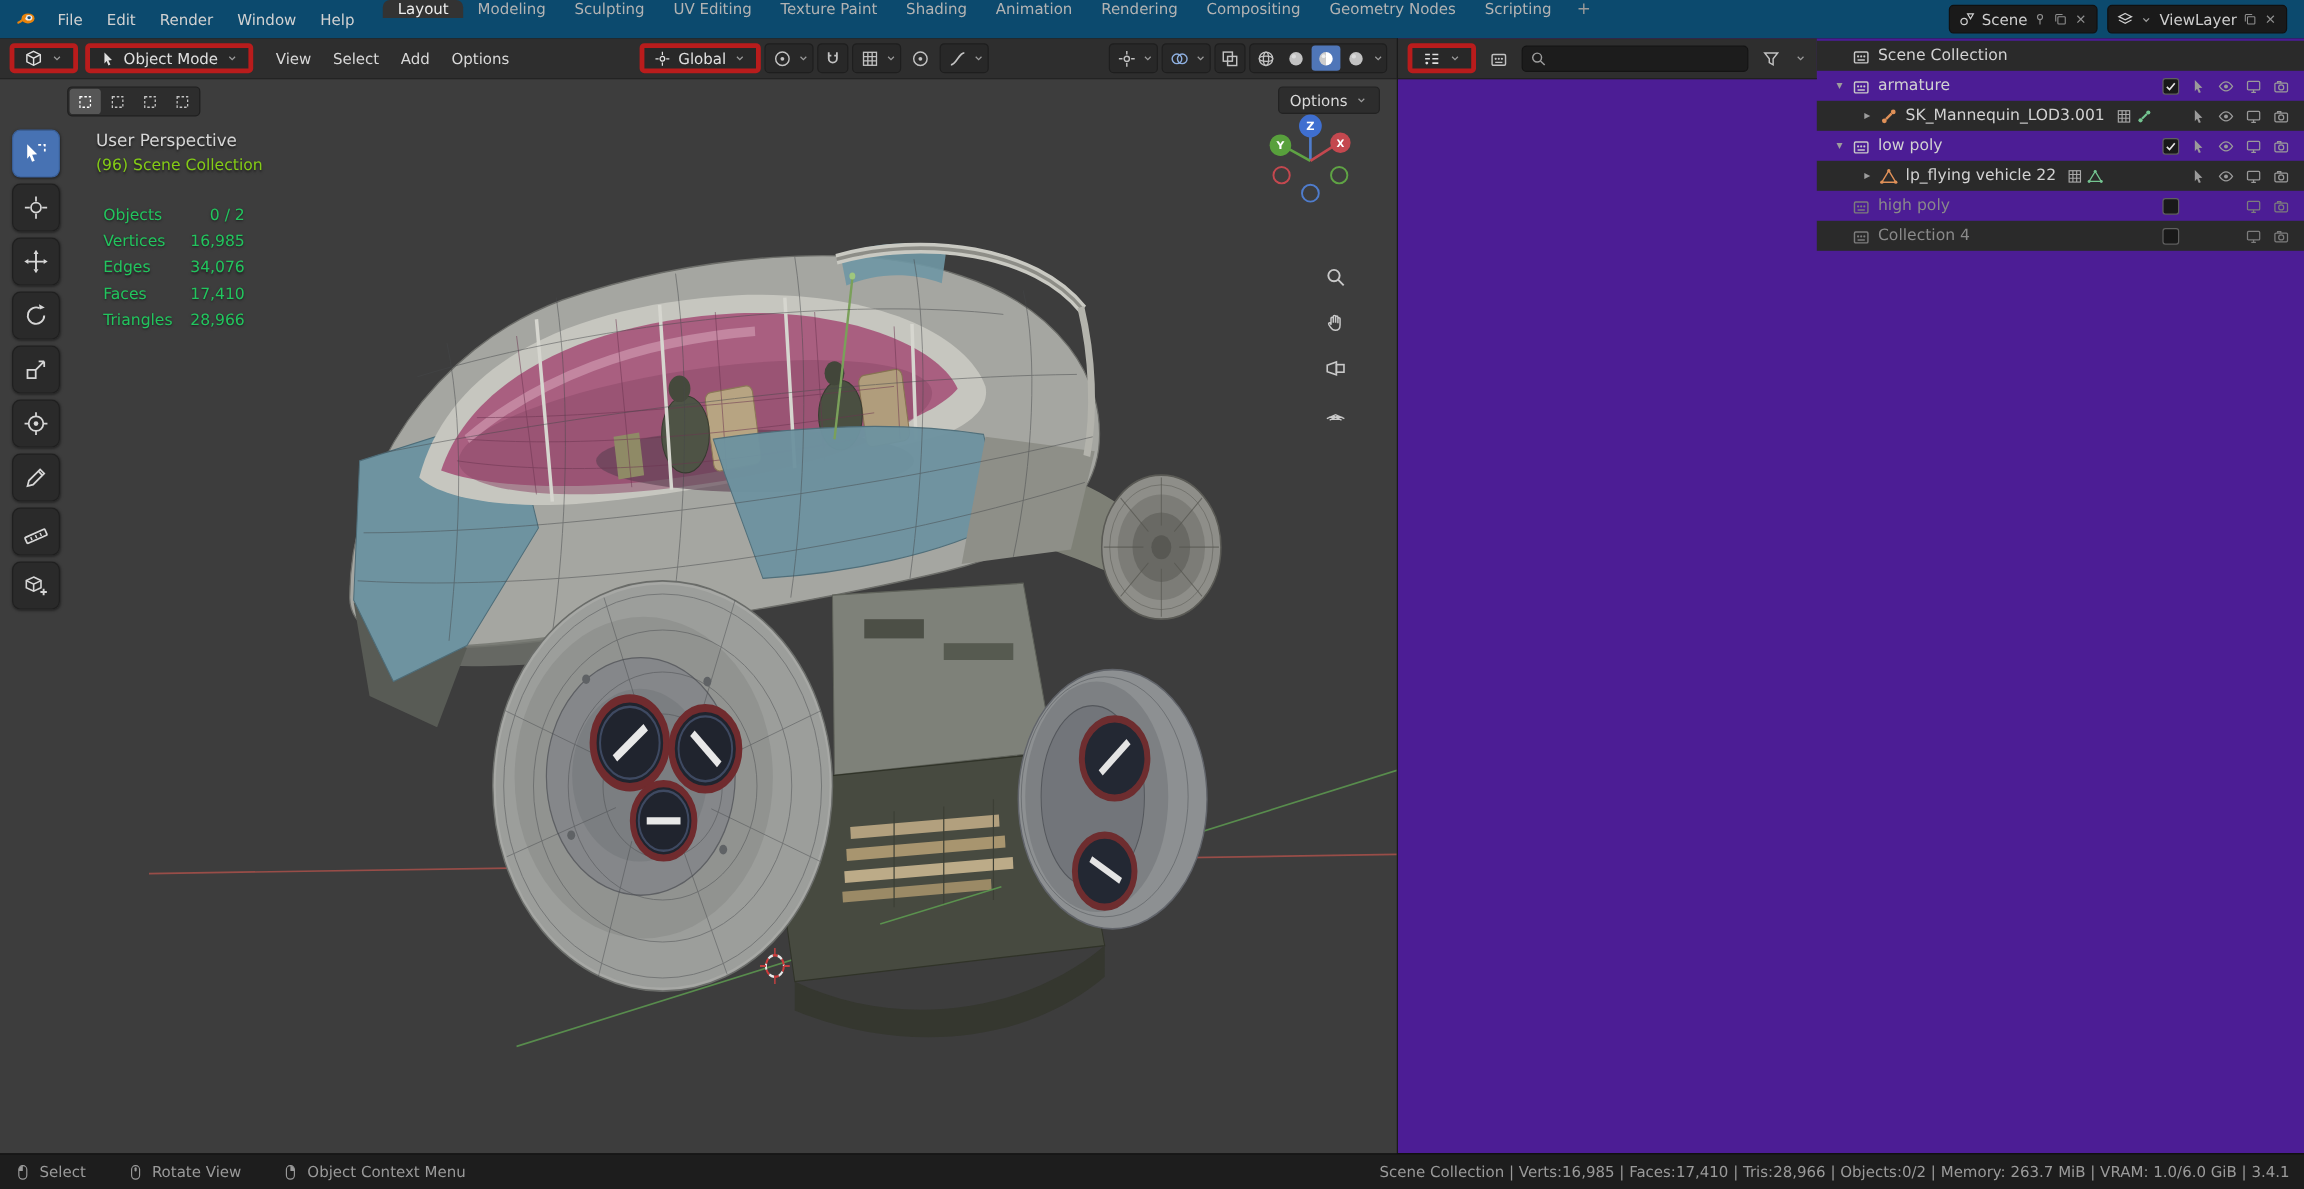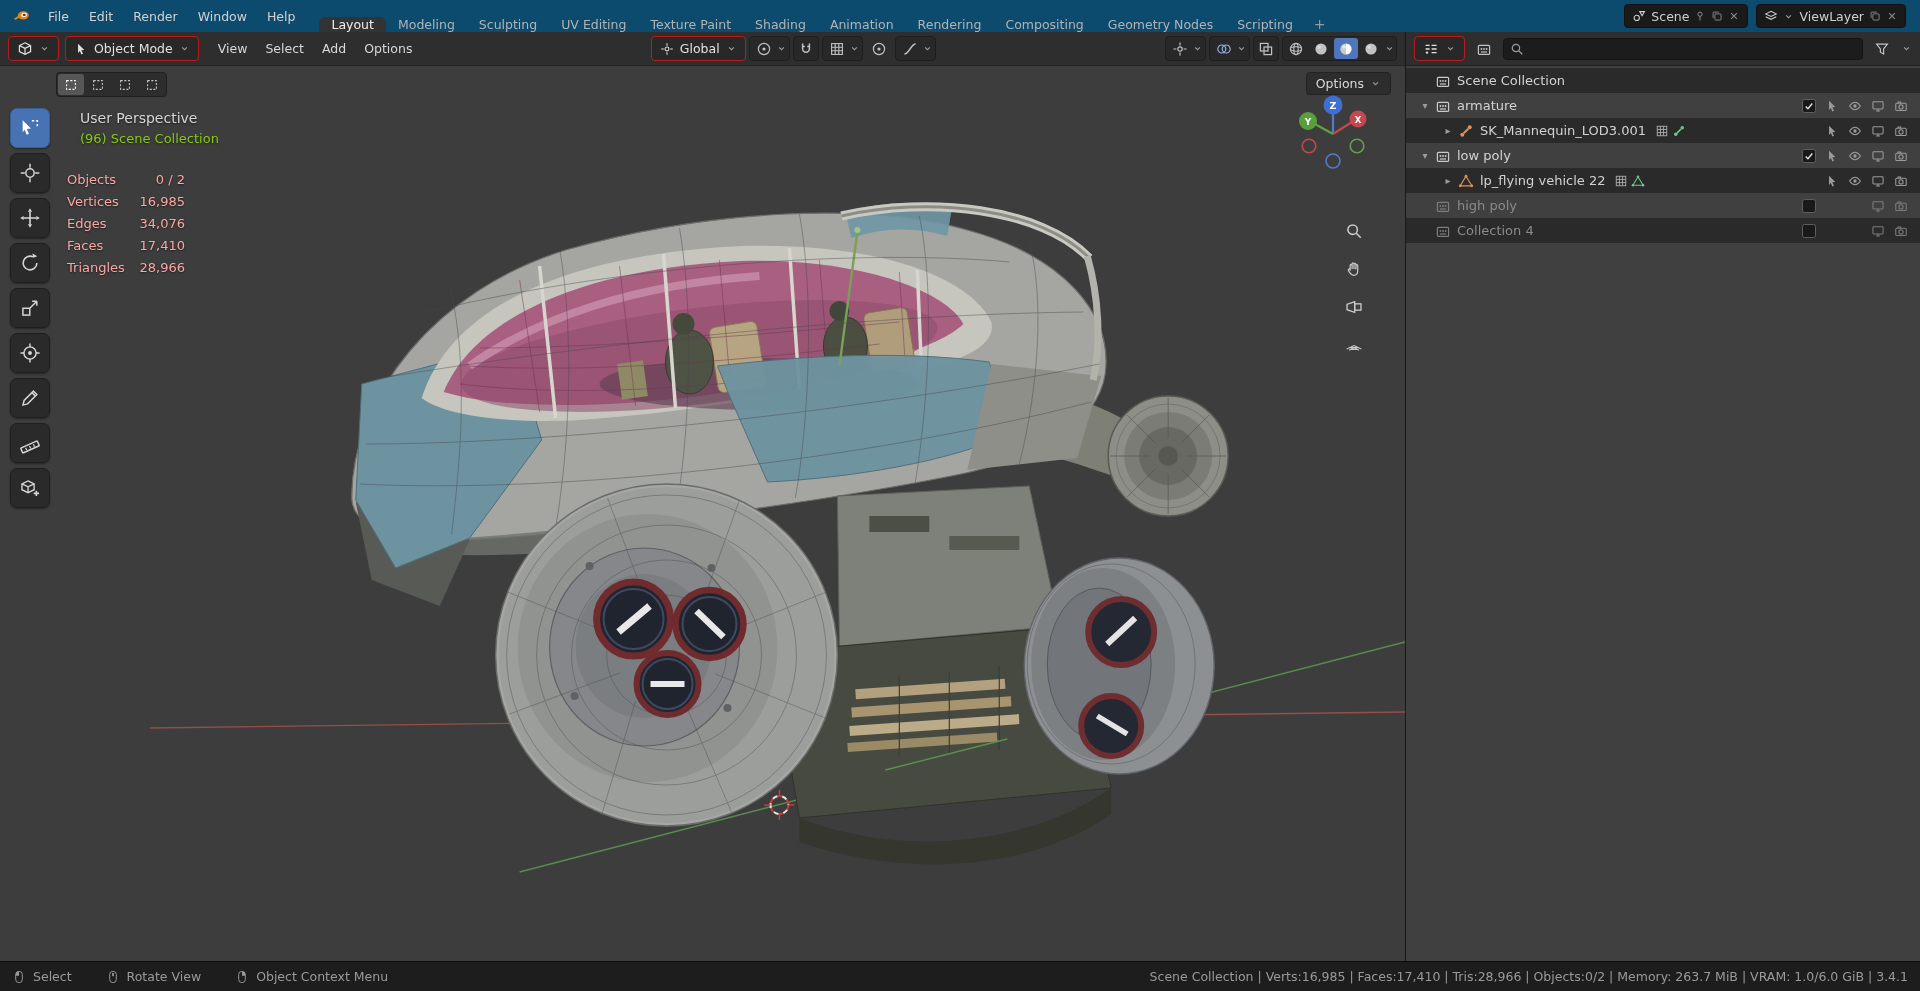--- a/index.html
+++ b/index.html
@@ -7,32 +7,32 @@
 .app{width:1920px;height:991px;display:flex;flex-direction:column;font-size:13px;color:#d0d0d0}
 svg{display:block}
 .i22{width:22px;height:22px}.i18{width:18px;height:18px}.i16{width:16px;height:16px}.i14{width:14px;height:14px}.i12{width:12px;height:12px}
 .chev{width:11px;height:11px;color:#9c9c9c}
 .dimi{color:#8f8f8f}
 
 
 .topbar{height:32px;background:#0c4a6e;display:flex;align-items:center;padding:0 6px;flex:0 0 32px}
 .logo{width:32px;height:32px;display:flex;align-items:center;justify-content:center}
 .menu-item{padding:0 10px;height:32px;display:flex;align-items:center;font-size:12.5px;color:#d2d2d2;cursor:default}
-.tabs{display:flex;align-items:flex-end;height:32px;margin-left:14px}
+.tabs{display:flex;align-items:flex-start;height:32px;margin-left:14px}
 .tab{padding:0 12px;display:flex;align-items:center;font-size:12.5px;color:#b3b3b3}
 .tab.active{background:#333333;color:#ededed;border-radius:6px 6px 0 0}
 .tab.addtab{color:#9a9a9a;padding:0 9px;font-size:14px}
 .tbright{margin-left:auto;display:flex;gap:8px;align-items:center;padding-right:8px}
 .field{height:24px;background:#1a1a1a;border:1px solid #101010;border-radius:4px;display:flex;align-items:center;gap:5px;padding:0 7px;color:#cfcfcf;font-size:12.5px}
 
 
 .main{display:flex;height:929px;flex:0 0 929px}
 .vcol{width:1406px;display:flex;flex-direction:column;border-right:1px solid #1a1a1a}
 .vph{height:34px;background:#2e2e2e;border-bottom:1px solid #232323;display:flex;align-items:center;padding:0 8px;gap:6px}
-.pill{height:25px;background:#282828;border:1px solid #b91c1c;border-radius:4px;display:flex;align-items:center;gap:6px;padding:0 8px;font-size:12.5px;color:#e0e0e0}
+.pill{height:25px;background:#282828;border:4px solid #b91c1c;border-radius:4px;display:flex;align-items:center;gap:6px;padding:0 8px;font-size:12.5px;color:#e0e0e0}
 .hmenus{display:flex;margin-left:4px}
 .hmenus span{padding:0 9px;color:#d8d8d8;font-size:12.5px}
 .centergrp{display:flex;align-items:flex-start;gap:3px;margin:0 auto}
 .rightgrp{display:flex;align-items:center;gap:3px}
 .icbtn{width:26px;height:25px;border-radius:4px;display:flex;align-items:center;justify-content:center;color:#c2c2c2}
 .icbtn.tog{background:#282828;border:1px solid #1e1e1e}
 .pairbtn{display:flex;align-items:center;background:#282828;border:1px solid #1e1e1e;border-radius:4px;padding:0 2px}
 .pairbtn .icbtn{width:24px;height:23px}
 .shadegrp{display:flex;align-items:center;background:#282828;border:1px solid #1e1e1e;border-radius:4px;padding:1px;gap:1px}
 .shadegrp .icbtn{width:24px;height:21px;border-radius:3px}
@@ -44,30 +44,30 @@
 .scene{position:absolute;inset:0;width:100%;height:100%}
 .selmode{position:absolute;left:56px;top:6px;display:flex;background:rgba(43,43,43,.9);border:1px solid #1f1f1f;border-radius:4px;padding:1px;gap:1px;z-index:5}
 .smb{width:26px;height:21px;display:flex;align-items:center;justify-content:center;color:#c5c5c5;border-radius:3px}
 .smb.active{background:#565656;color:#fff}
 .tools{position:absolute;left:10px;top:42px;display:flex;flex-direction:column;gap:5px;z-index:5}
 .tool{width:40px;height:40px;background:rgba(40,40,40,.92);border:1px solid #1f1f1f;border-radius:7px;display:flex;align-items:center;justify-content:center;color:#d6d6d6;box-shadow:0 1px 2px rgba(0,0,0,.4)}
 .tool.active{background:#4772b3;border-color:#3a5f97;color:#fff}
 .vinfo{position:absolute;left:80px;top:44px;z-index:4;pointer-events:none;text-shadow:0 1px 2px rgba(0,0,0,.55)}
 .vp-view{font-size:14px;color:#d6d6d6}
 .vp-coll{font-size:13px;color:#84cc16;margin-top:5px}
-.vstats{position:absolute;left:67px;top:106px;width:118px;font-size:13px;color:#fca5a5;z-index:4;pointer-events:none;text-shadow:0 1px 2px rgba(0,0,0,.55)}
+.vstats{position:absolute;left:86px;top:106px;width:118px;font-size:13px;color:#22c55e;z-index:4;pointer-events:none;text-shadow:0 1px 2px rgba(0,0,0,.55)}
 .srow{display:flex;justify-content:space-between;height:22px}
 .voptions{position:absolute;top:6px;right:14px;height:23px;background:rgba(42,42,42,.85);border:1px solid #222;border-radius:4px;display:flex;align-items:center;gap:6px;padding:0 9px;font-size:12.5px;color:#d8d8d8;z-index:5}
 .gizmo{position:absolute;top:26px;right:32px;width:78px;height:78px;z-index:4}
 .gizmo text{font-family:"DejaVu Sans",sans-serif;font-weight:bold}
 .navcol{position:absolute;top:152px;right:38px;display:flex;flex-direction:column;gap:12px;z-index:4;color:#c9c9c9;align-items:center}
 .navcol .nbtn{width:26px;height:26px;display:flex;align-items:center;justify-content:center}
 
 
-.outl{flex:1;display:flex;flex-direction:column;background:#404040}
+.outl{flex:1;display:flex;background:#4c1d95}
 .outh{height:34px;background:#2e2e2e;border-bottom:1px solid #202020;display:flex;align-items:center;padding:0 8px;gap:6px}
 .osearch{flex:1;height:22px;background:#1c1c1c;border:1px solid #141414;border-radius:4px;display:flex;align-items:center;gap:5px;padding:0 6px;color:#9c9c9c}
 .sinput{flex:1;background:transparent;border:none;outline:none;color:#ddd;font-size:12.5px;font-family:"DejaVu Sans",sans-serif}
 .outrows{flex:1;padding-top:2px}
 .orow{height:25px;display:flex;align-items:center;padding:0 8px 0 12px;font-size:13px;color:#d2d2d2;gap:3px}
 .orow.stripe{background:#2a2a2a}
 .tw{width:14px;text-align:center;color:#9c9c9c;font-size:10px;flex:0 0 14px}
 .indent{width:20px;flex:0 0 20px}
 .oicon{color:#c9c9c9}
 .oicon.orange{color:#e09158}

